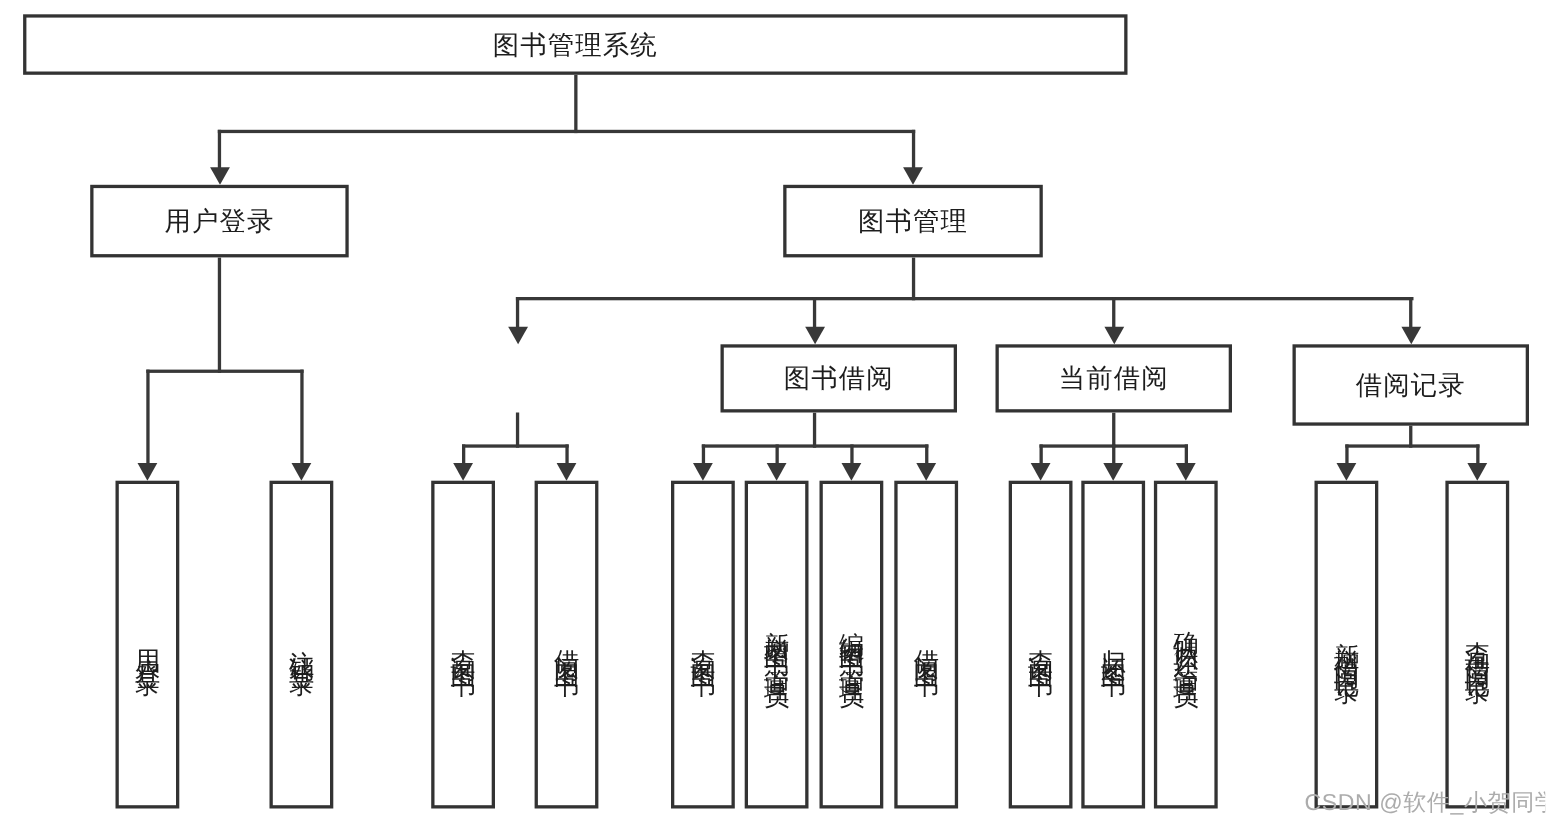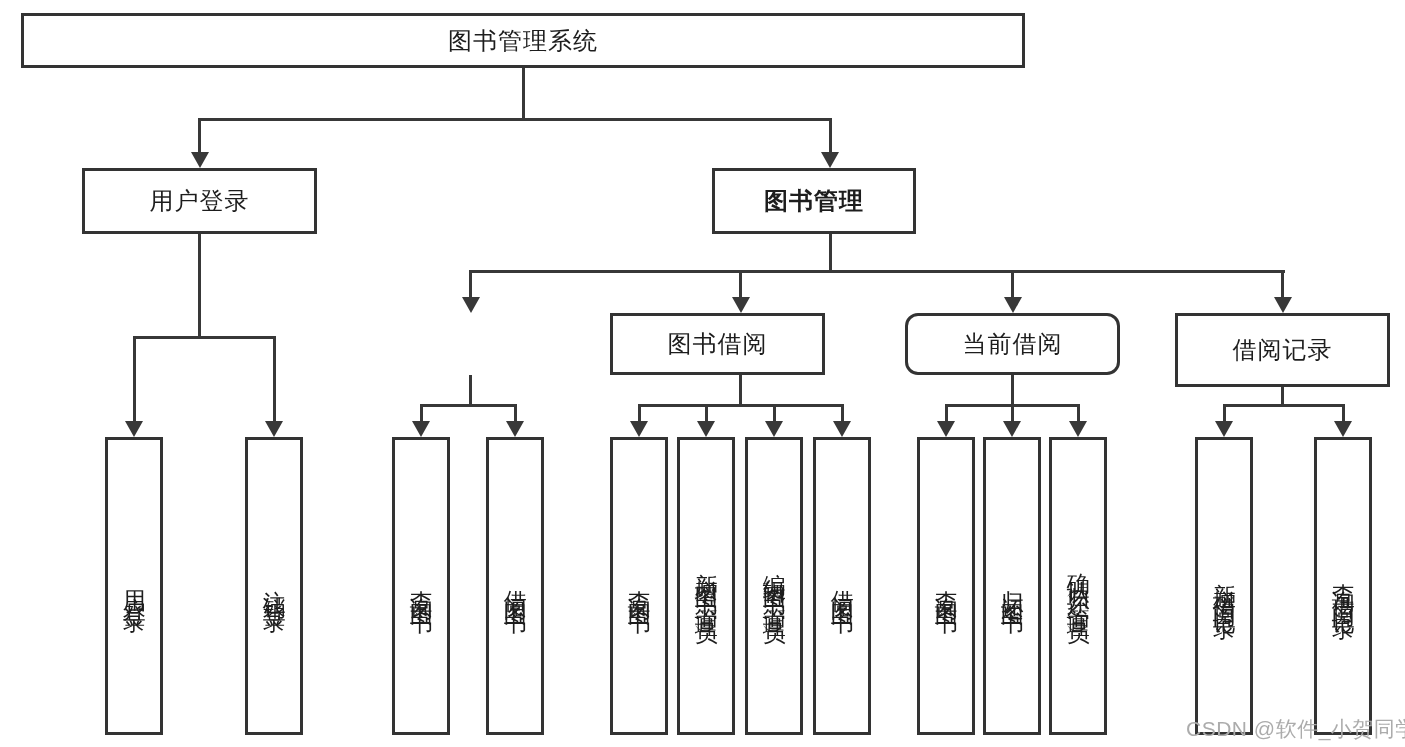--- a/index.html
+++ b/index.html
@@ -35,28 +35,28 @@
 
 <div class="stage">
 
   <div class="node" style="left:21px; top:13px; width:1004px; height:55px;">
     <span class="lbl">图书管理系统</span>
   </div>
 
   <div class="node" style="left:82px; top:168px; width:235px; height:66px;">
     <span class="lbl">用户登录</span>
   </div>
-  <div class="node" style="left:712px; top:168px; width:204px; height:66px;font-weight:bold;">
+  <div class="node" style="left:712px; top:168px; width:236px; height:66px;">
     <span class="lbl">图书管理</span>
   </div>
 
-  <div class="node" style="left:610px; top:313px; width:215px; height:62px;align-items:center;">
+  <div class="node" style="left:655px; top:313px; width:215px; height:62px;align-items:center;">
     <span class="lbl">图书借阅</span>
   </div>
-  <div class="node" style="left:905px; top:313px; width:215px; height:62px;border-radius:13px;">
+  <div class="node" style="left:905px; top:313px; width:215px; height:62px;">
     <span class="lbl">当前借阅</span>
   </div>
   <div class="node" style="left:1175px; top:313px; width:215px; height:74px;">
     <span class="lbl">借阅记录</span>
   </div>
 
   <div class="node leaf" style="left:105px; top:437px; width:58px; height:298px;">
     <span class="lbl">用户登录</span>
   </div>
   <div class="node leaf" style="left:245px; top:437px; width:58px; height:298px;">

